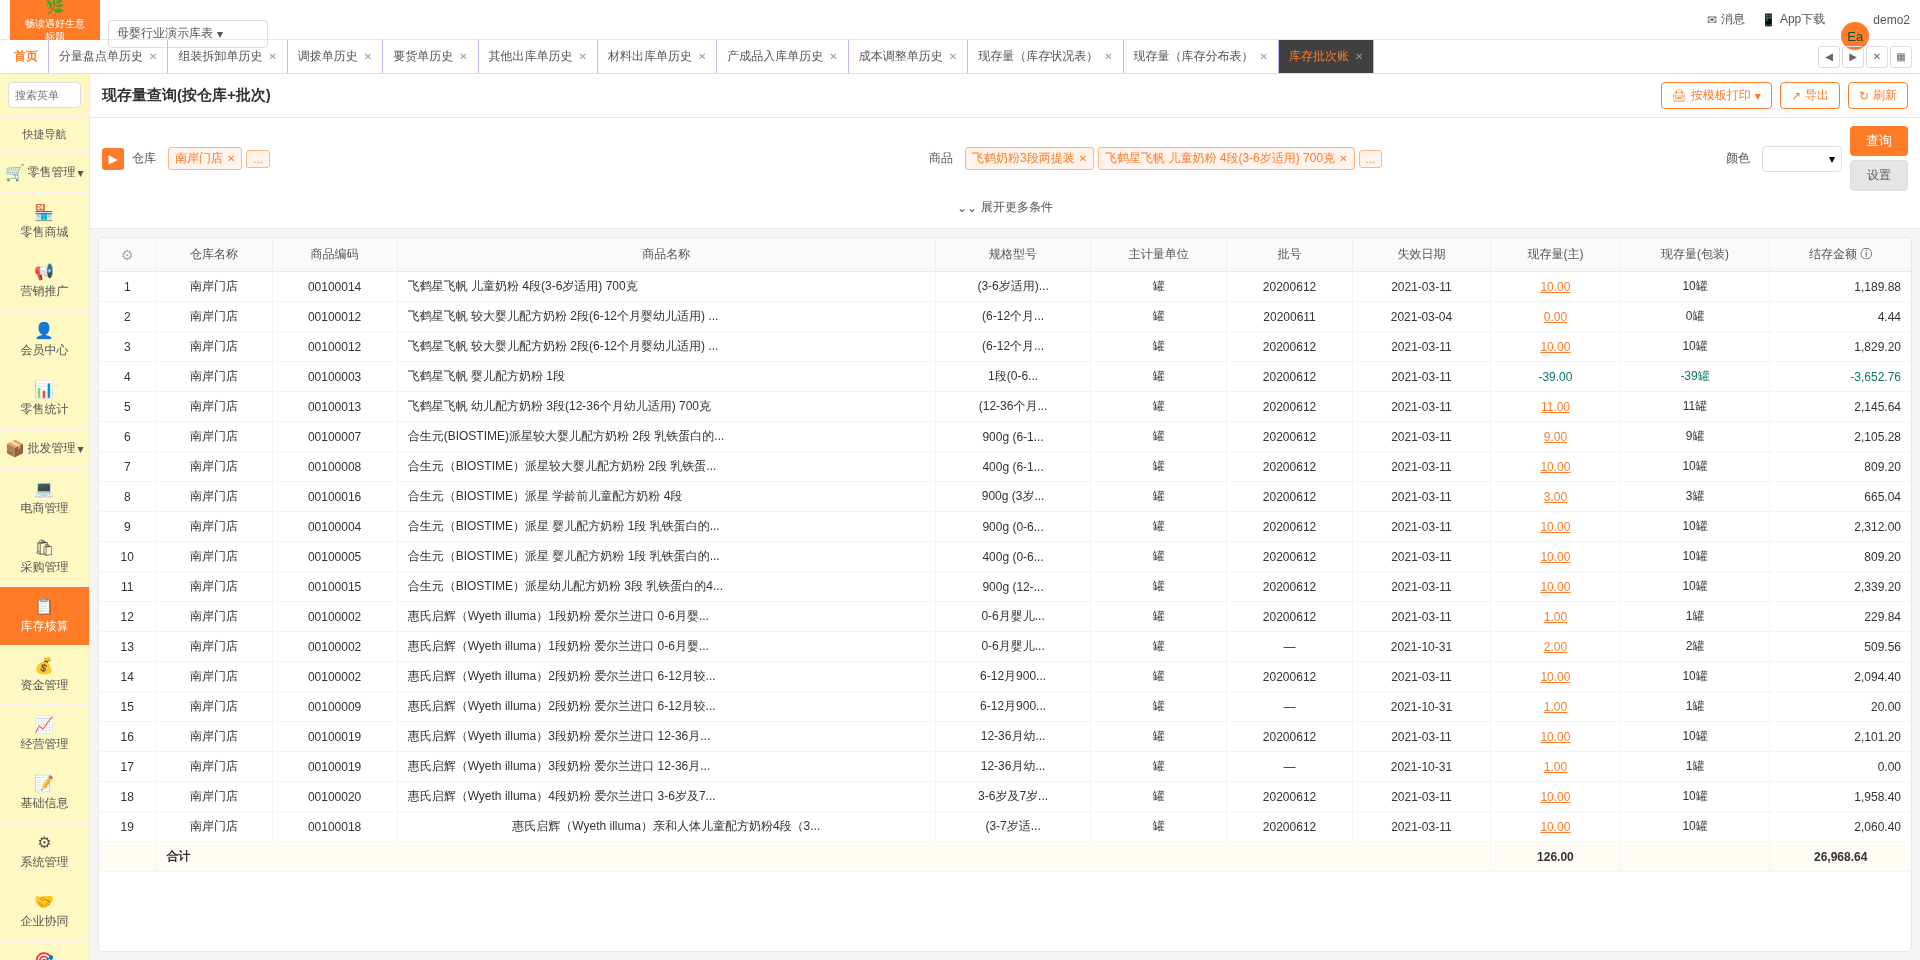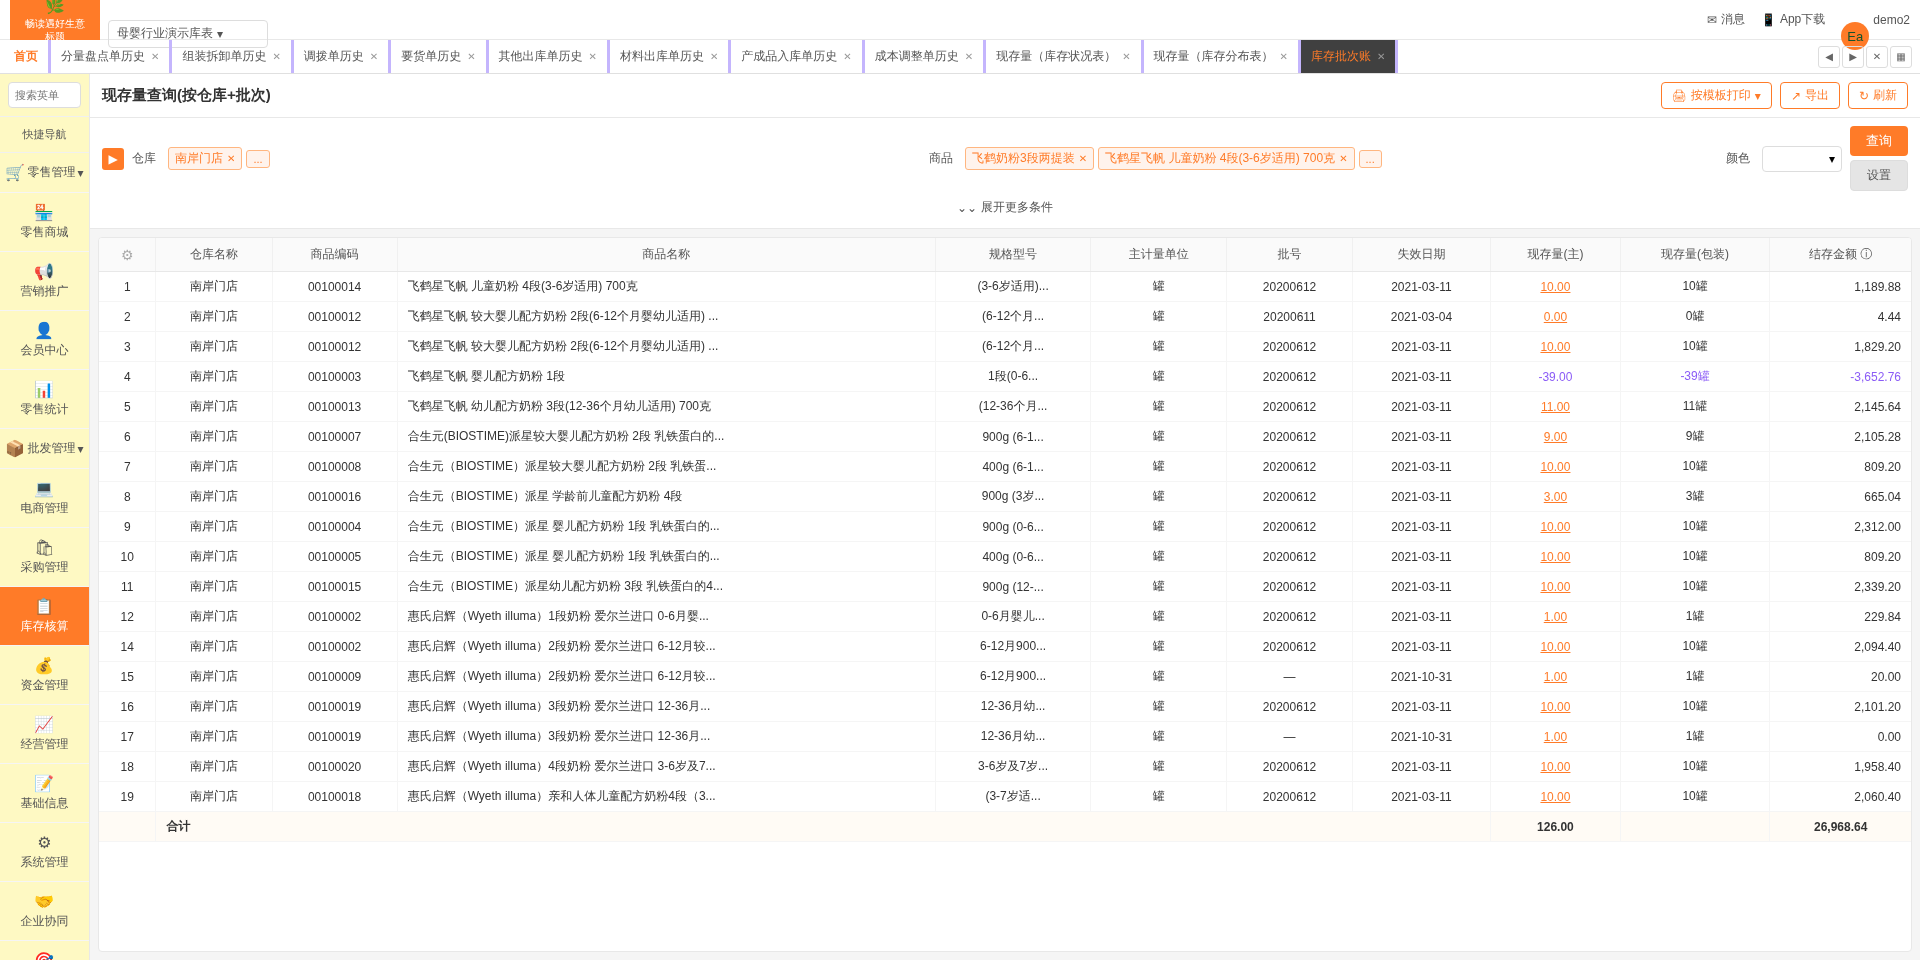--- a/index.html
+++ b/index.html
@@ -27,21 +27,21 @@
     }
     .top-right-item { display: flex; align-items: center; gap: 4px; cursor: pointer; }
     .avatar { width: 28px; height: 28px; border-radius: 50%; background: #ff7b28; display: flex; align-items: center; justify-content: center; color: #14532d; font-size: 13px; margin-top: 33px; }
     
     
     .tab-bar {
       display: flex; align-items: center; background: #fff; border-bottom: 1px solid #e0e0e0;
       height: 34px; overflow: hidden; padding: 0 4px;
     }
     .tab-item {
-      display: flex; align-items: center; padding: 0 10px; height: 34px; border-right: 3px solid #c4b5fd;
+      display: flex; align-items: center; padding: 0 10px; height: 34px; border-right: 1px solid #c4b5fd;
       cursor: pointer; white-space: nowrap; color: #555; font-size: 12px; gap: 4px; min-width: fit-content;
     }
     .tab-item.home { background: #fff; color: #ff7b28; font-weight: bold; }
     .tab-item.active { background: #404040; color: #ff7b28; }
     .tab-close { font-size: 10px; color: #999; margin-left: 2px; }
     .tab-nav { display: flex; align-items: center; margin-left: auto; gap: 2px; padding-right: 4px; }
     .tab-nav-btn { width: 22px; height: 22px; display: flex; align-items: center; justify-content: center; border: 1px solid #ddd; border-radius: 3px; cursor: pointer; color: #666; font-size: 10px; }
     
     
     .main-layout { display: flex; height: calc(960px - 74px); }
@@ -127,21 +127,21 @@
       border-right: 1px solid #f0f0f0; color: #555; font-weight: normal; white-space: nowrap;
     }
     th:last-child { border-right: none; }
     td {
       padding: 6px 10px; text-align: center; border-bottom: 1px solid #f5f5f5;
       border-right: 1px solid #f5f5f5; color: #333; white-space: nowrap;
     }
     td:last-child { border-right: none; }
     td.left { text-align: left; }
     .num-link { color: #ff7b28; text-decoration: underline; cursor: pointer; }
-    .num-negative { color: #8b5cf6; }
+    .num-negative { color: #0f766e; }
     .settings-icon { color: #aaa; cursor: pointer; font-size: 14px; }
     
     
     .total-row td { background: #fffbf5; font-weight: bold; color: #333; border-top: 1px solid #e8e8e8; }
     
     
     .query-btn {
       background: #ff7b28; color: #fff; border: none; padding: 6px 16px;
       border-radius: 4px; cursor: pointer; font-size: 13px; white-space: nowrap;
     }
@@ -551,20 +551,33 @@
     <td class="left" style="max-width:320px;overflow:hidden;text-overflow:ellipsis;">惠氏启辉（Wyeth illuma）1段奶粉 爱尔兰进口 0-6月婴...</td>
     <td>0-6月婴儿...</td>
     <td>罐</td>
     <td>20200612</td>
     <td>2021-03-11</td>
     <td><span class="num-link">1.00</span></td>
     <td><span>1罐</span></td>
     <td style="text-align:right;">229.84</td>
   </tr>
             <tr>
+    <td>13</td>
+    <td>南岸门店</td>
+    <td>00100002</td>
+    <td class="left" style="max-width:320px;overflow:hidden;text-overflow:ellipsis;">惠氏启辉（Wyeth illuma）1段奶粉 爱尔兰进口 0-6月婴...</td>
+    <td>0-6月婴儿...</td>
+    <td>罐</td>
+    <td>—</td>
+    <td>2021-10-31</td>
+    <td><span class="num-link">2.00</span></td>
+    <td><span>2罐</span></td>
+    <td style="text-align:right;">509.56</td>
+  </tr>
+            <tr>
     <td>14</td>
     <td>南岸门店</td>
     <td>00100002</td>
     <td class="left" style="max-width:320px;overflow:hidden;text-overflow:ellipsis;">惠氏启辉（Wyeth illuma）2段奶粉 爱尔兰进口 6-12月较...</td>
     <td>6-12月900...</td>
     <td>罐</td>
     <td>20200612</td>
     <td>2021-03-11</td>
     <td><span class="num-link">10.00</span></td>
     <td><span>10罐</span></td>
@@ -619,21 +632,21 @@
     <td>20200612</td>
     <td>2021-03-11</td>
     <td><span class="num-link">10.00</span></td>
     <td><span>10罐</span></td>
     <td style="text-align:right;">1,958.40</td>
   </tr>
             <tr>
     <td>19</td>
     <td>南岸门店</td>
     <td>00100018</td>
-    <td class="left" style="max-width:320px;overflow:hidden;text-overflow:ellipsis;">惠氏启辉（Wyeth illuma）亲和人体儿童配方奶粉4段（3...</td>
+    <td class="left" style="max-width:320px;overflow:hidden;text-overflow:ellipsis;text-align:center;">惠氏启辉（Wyeth illuma）亲和人体儿童配方奶粉4段（3...</td>
     <td>(3-7岁适...</td>
     <td>罐</td>
     <td>20200612</td>
     <td>2021-03-11</td>
     <td><span class="num-link">10.00</span></td>
     <td><span>10罐</span></td>
     <td style="text-align:right;">2,060.40</td>
   </tr>
           </tbody>
         <tfoot>

